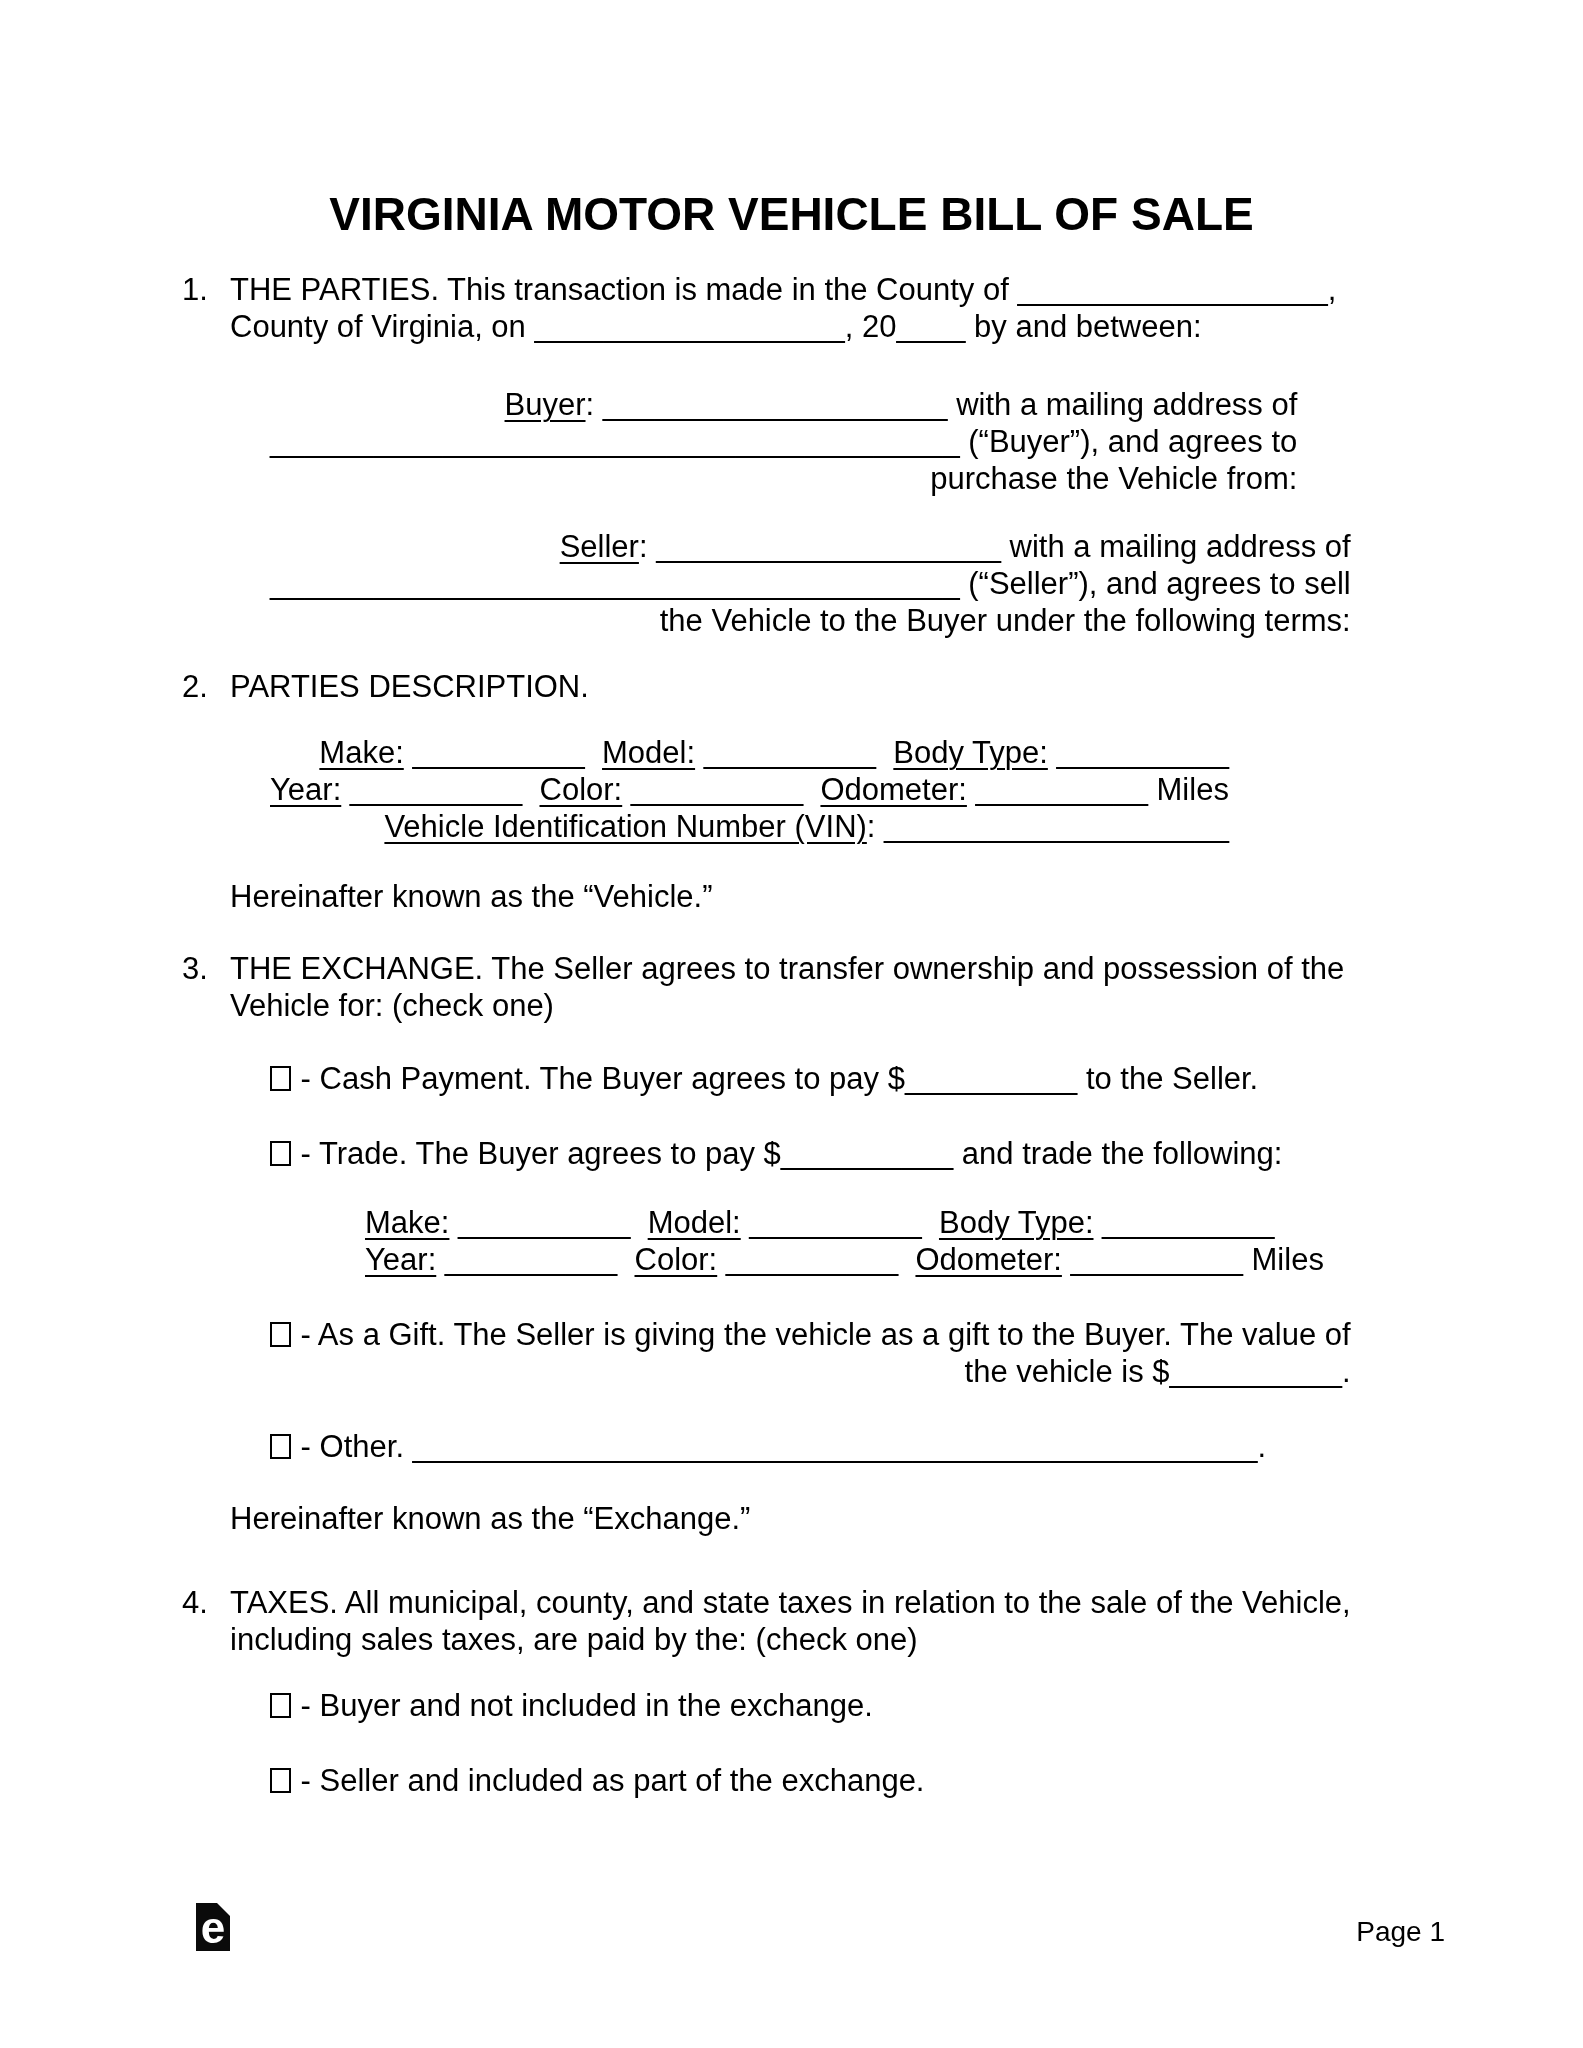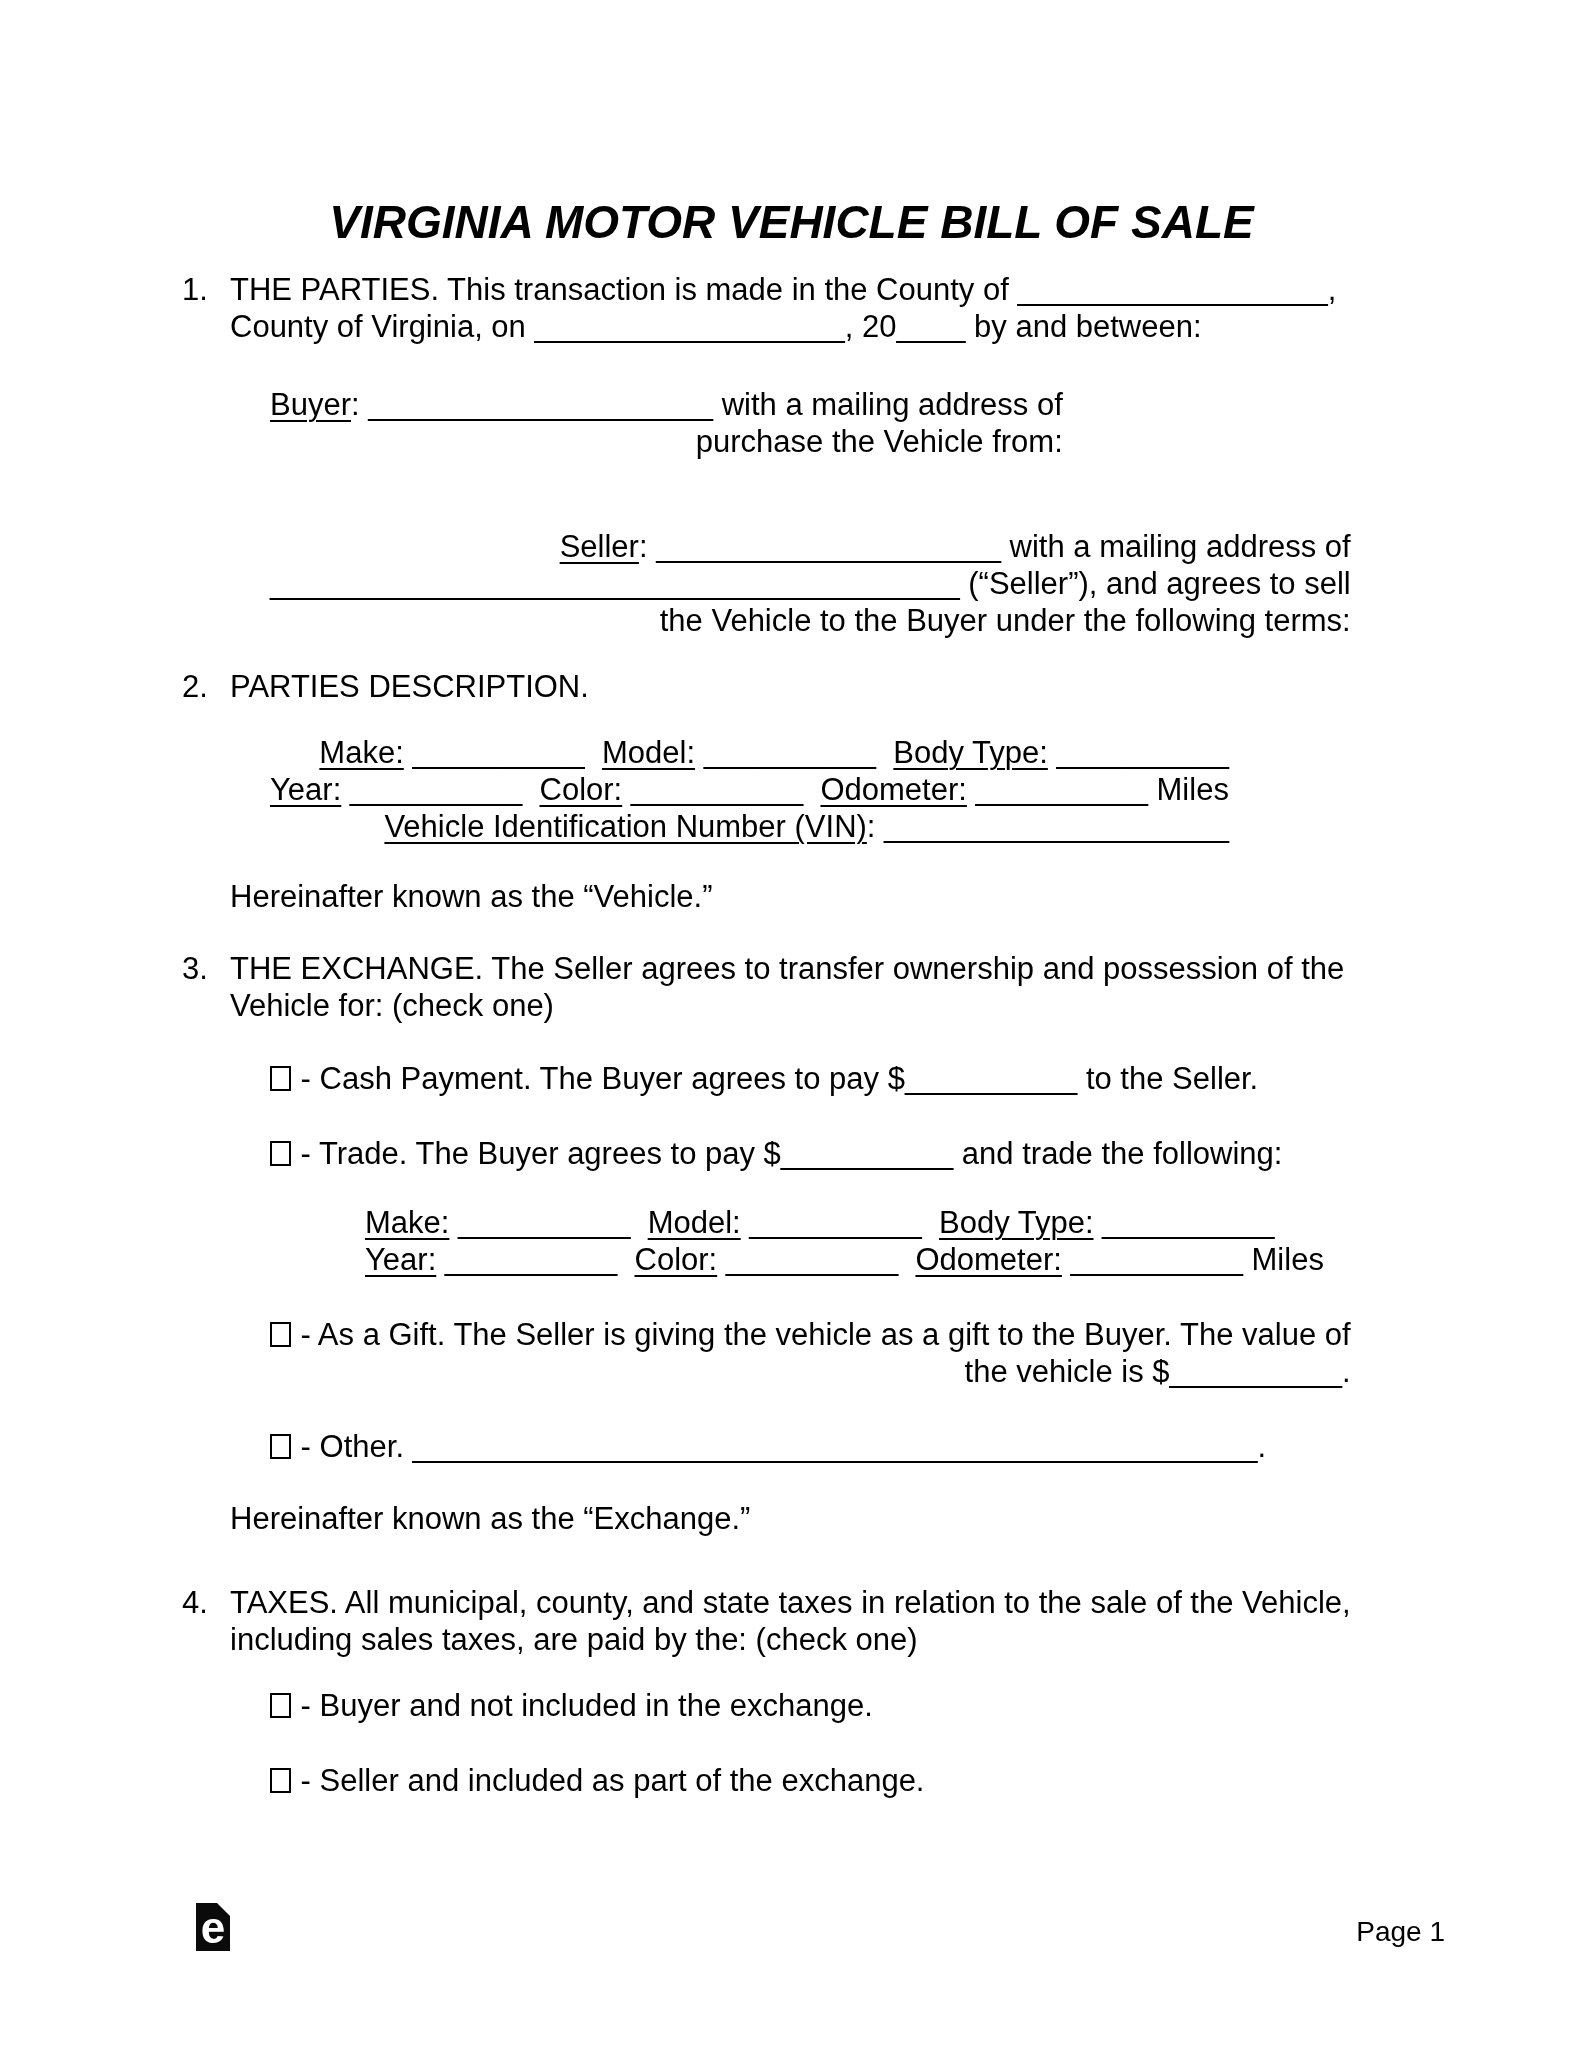--- a/index.html
+++ b/index.html
@@ -11,22 +11,21 @@
     color:#000;
     font-size:31px;
     overflow:hidden;
     margin:0 auto;
   }
   .doc-title{
     position:absolute;top:183px;left:0;right:0;
     text-align:center;
     font-size:46px;font-weight:bold;
     letter-spacing:0px;
-    margin:12px;
-    font-style:italic;
+    margin:4px;
   }
   .para{position:absolute;}
   .sec{left:182px;}
   .sec .num{position:absolute;left:0;top:0;line-height:37px;}
   .sec .ltext{margin-left:48px;}
   .flush{left:230px;}
   .ind1{left:270px;text-align:right;}
   .ind2{left:365px;}
   .line{line-height:37px;white-space:pre;}
   .b{font-weight:normal;}
@@ -70,20 +69,21 @@
   <div class="para sec" style="top:271px">
     <span class="num">1.</span>
     <div class="ltext">
         <div class="line"><span class="b">THE PARTIES</span><span>. This transaction is made in the County of __________________,</span></div>
         <div class="line"><span>County of Virginia, on __________________, 20____ by and between:</span></div>
       </div>
   </div>
 
   <div class="para ind1" style="top:386px">
       <div class="line"><span class="u">Buyer</span><span>: ____________________ with a mailing address of</span></div>
+      <div class="line"><span>________________________________________ (“Buyer”), and agrees to</span></div>
       <div class="line"><span>purchase the Vehicle from:</span></div>
     </div>
 
   <div class="para ind1" style="top:528px">
       <div class="line"><span class="u">Seller</span><span>: ____________________ with a mailing address of</span></div>
       <div class="line"><span>________________________________________ (“Seller”), and agrees to sell</span></div>
       <div class="line"><span>the Vehicle to the Buyer under the following terms:</span></div>
     </div>
 
   <div class="para sec" style="top:668px">

